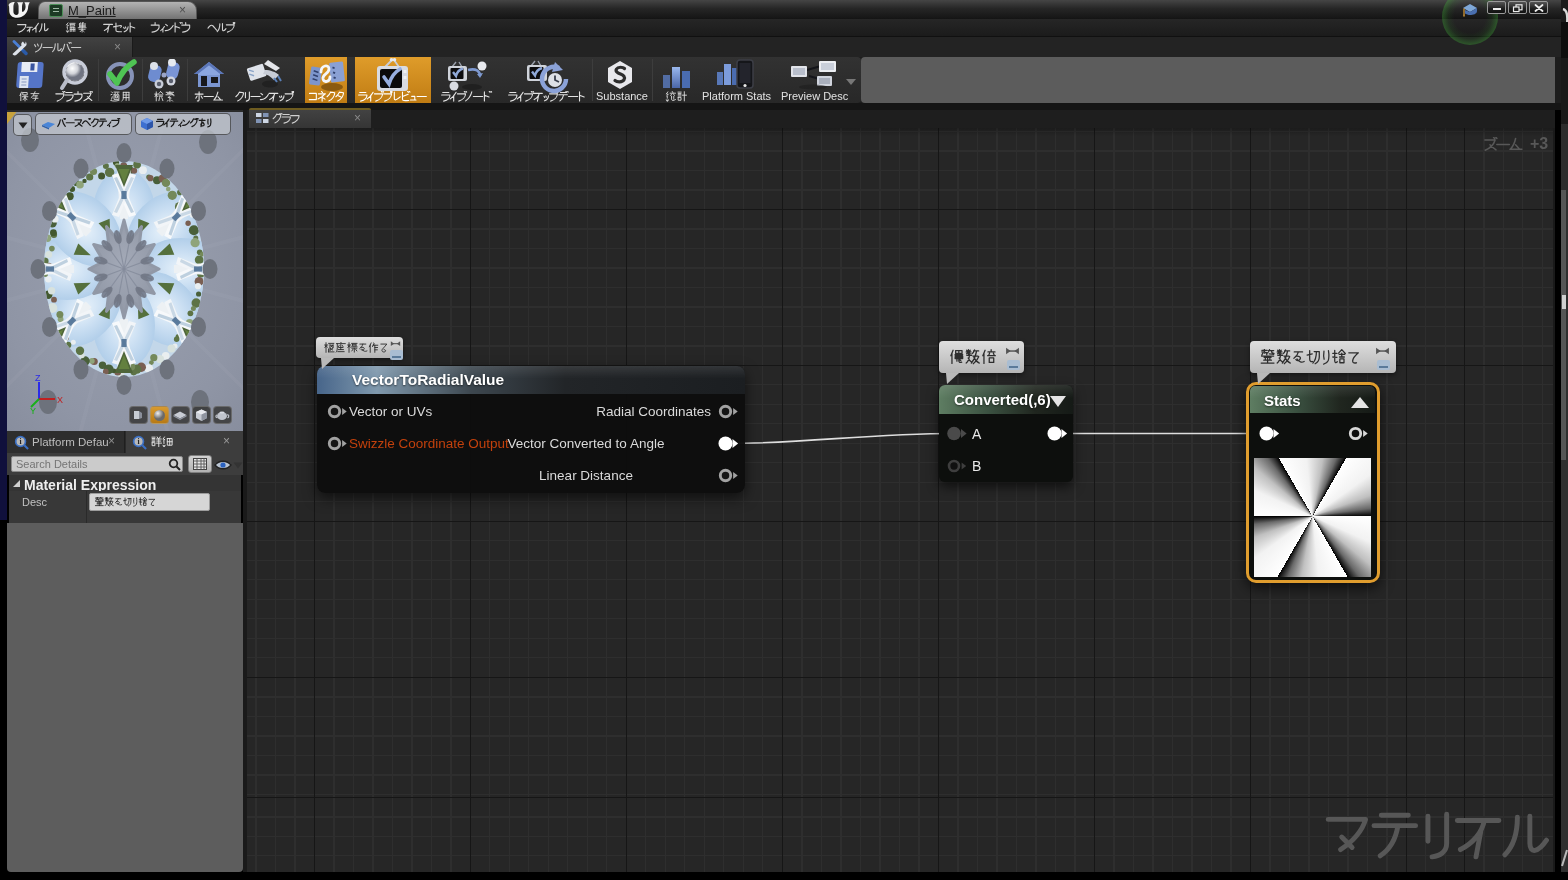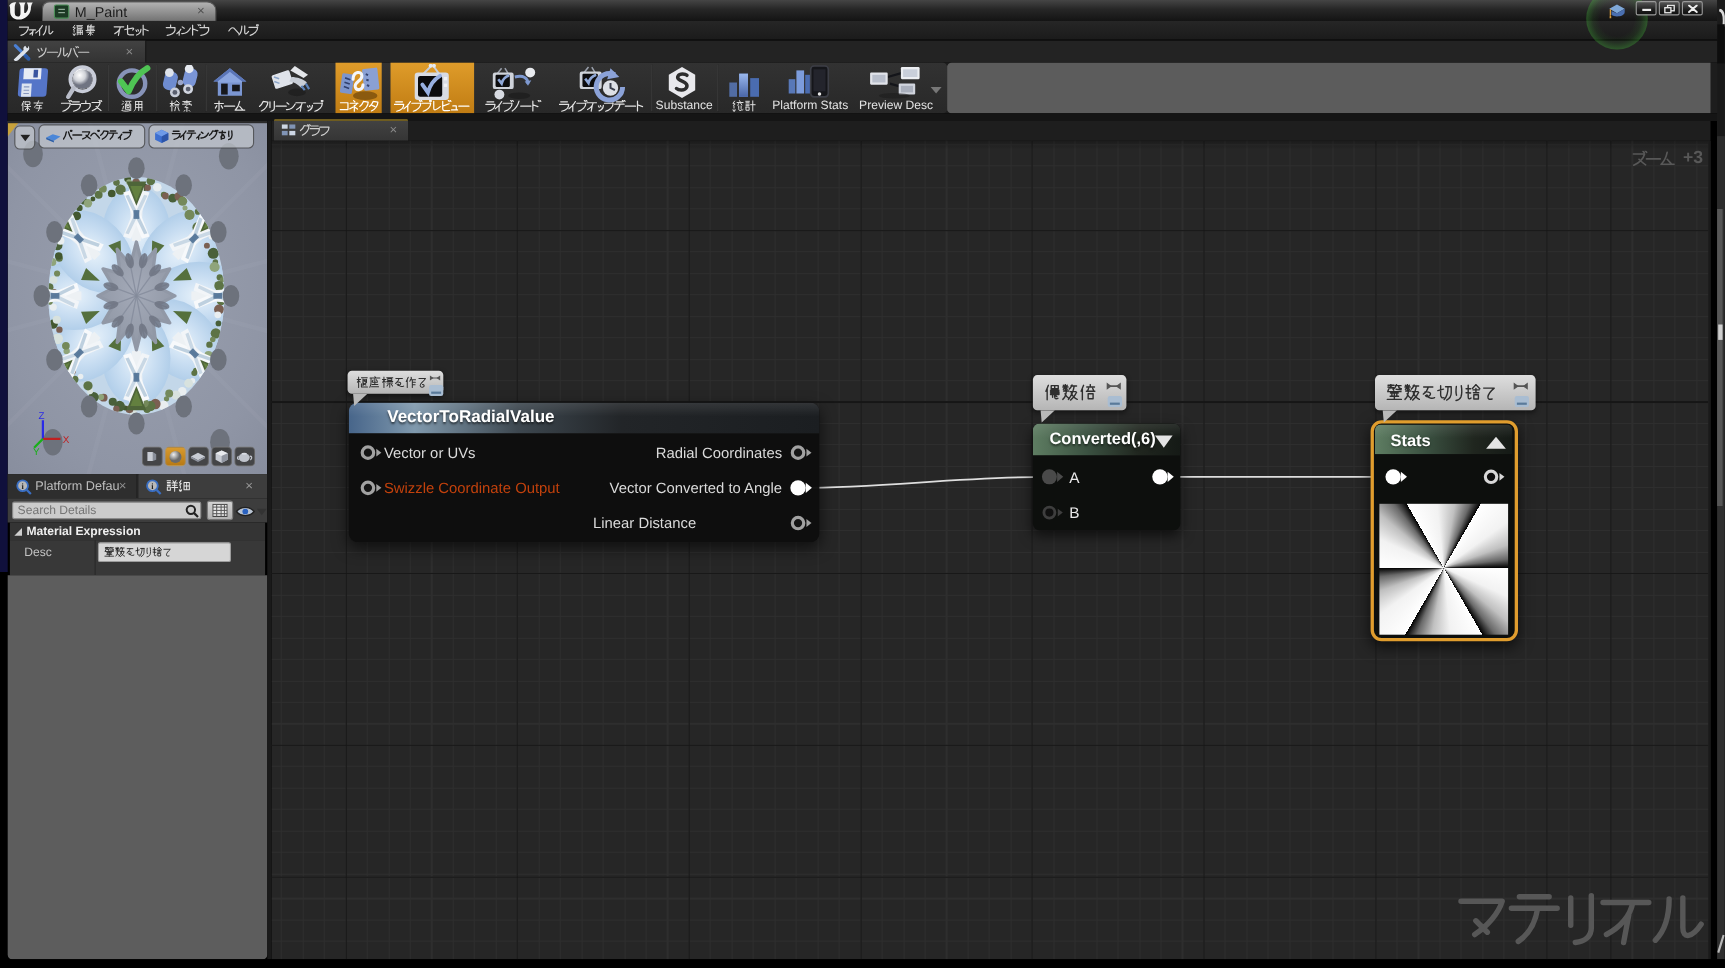--- a/index.html
+++ b/index.html
@@ -8,21 +8,21 @@
 
 <div class="abs" style="left:0;top:0;width:7px;height:520px;background:#10103c"></div>
 <div class="abs" style="left:7px;top:0;width:1554px;height:19px;background:linear-gradient(#454545,#262626 45%,#141414)"></div>
 <svg class="abs" style="left:7px;top:1px" width="24" height="18" viewBox="0 0 24 18">
 <path d="M1.5 4 C3 1.5 5.5 0.8 7.8 1.2 C6.8 2.5 6.4 4 6.4 6 L6.4 10.5 C6.4 12.8 7.6 14 9.4 14 C10.8 14 11.6 13 11.6 11.2 L11.6 5.5 C11.6 3.6 11 2.2 10 1.2 L16.2 1.2 C15.4 2.4 15 4 15 5.8 L15 9.8 C15 10.9 15.6 11.2 16.5 10.5 C17.8 9.4 18.6 7.4 18.6 5.4 C18.6 3.8 18.2 2.4 17.4 1.2 L22.8 1.2 C21.6 3 21 5.2 21 7.6 C20.2 12.6 16 16.8 10.2 16.8 C5 16.8 2.2 13.8 2.2 9.2 L2.2 7 C2.2 5.8 2 4.8 1.5 4 Z" fill="#f4f4f4"></path>
     </svg>
 <div class="abs" style="left:38px;top:1px;width:159px;height:19px;background:linear-gradient(#b3b3b3,#8e8e8e 55%,#6f6f6f);border-radius:7px 9px 0 0;border:1px solid #555;border-bottom:none"></div>
 <div class="abs" style="left:49px;top:4px;width:14px;height:13px;background:#1c3a24;border:1.5px solid #4c8f58;border-radius:2px"></div>
 <div class="abs" style="left:53px;top:8px;width:6px;height:1px;background:#9fb8a5"></div>
 <div class="abs" style="left:53px;top:11px;width:6px;height:1px;background:#9fb8a5"></div>
-<div class="abs" style="left:68px;top:3px;font-size:13px;color:#1d1d1d;">M_Paint</div>
+<div class="abs" style="left:68px;top:3px;font-size:13px;color:#1d1d1d;text-decoration:underline;">M_Paint</div>
 <div class="abs" style="left:179px;top:3px;font-size:12px;color:#4f4f4f">×</div>
 <div class="abs" style="left:1442px;top:-11px;width:56px;height:56px;border-radius:50%;background:radial-gradient(circle,rgba(0,0,0,0) 40%,rgba(55,170,45,0.10) 55%,rgba(70,200,60,0.42) 78%,rgba(35,130,30,0.16) 90%,rgba(0,0,0,0) 100%);z-index:5"></div>
 <svg class="abs" style="left:1461px;top:2px;z-index:6" width="18" height="16" viewBox="0 0 18 16">
 <path d="M2 6 L9 2 L16 6 L9 10 Z" fill="#7fa8d8"></path>
       <path d="M9 10 L16 6 L16 9 C16 12 12 13 9 13 C7.5 13 5 12.4 4 11.5 L4 8 Z" fill="#4a6fb0"></path>
 <path d="M3 6.5 L3 12" stroke="#d89b3a" stroke-width="1.2"></path>
       <path d="M2.4 12 L3.6 12 L3.8 14.5 L2.2 14.5 Z" fill="#d89b3a"></path>
     </svg>
 <div class="abs" style="left:1487px;top:1px;width:19px;height:13px;background:linear-gradient(#555,#1f1f1f 60%,#111);border:1px solid #9a9a9a;border-radius:2px;z-index:6"></div>
 <div class="abs" style="left:1508px;top:1px;width:19px;height:13px;background:linear-gradient(#555,#1f1f1f 60%,#111);border:1px solid #9a9a9a;border-radius:2px;z-index:6"></div>
@@ -344,21 +344,21 @@
 <svg class="abs" style="left:247px;top:128px" width="1308" height="744" fill="none">
 <path d="M479.5 315.5 C560 315.5 620 305.5 708 305.5" stroke="#dedede" stroke-width="1.6"></path>
 <path d="M808 305.5 L1020.5 305.5" stroke="#dedede" stroke-width="1.6"></path>
 </svg>
 <div class="abs" style="left:316.5px;top:365.5px;width:428.5px;height:127px;background:rgba(13,13,13,0.97);border-radius:8px;box-shadow:0 5px 14px rgba(0,0,0,0.6)"></div>
 <div class="abs" style="left:316.5px;top:365.5px;width:428.5px;height:28px;border-radius:8px 8px 0 0;background:linear-gradient(rgba(255,255,255,0.10),rgba(255,255,255,0) 45%),linear-gradient(to right,#47658a,#8099ad 14%,#3d474f 36%,#222528 58%,#1b1e21)"></div>
 <div class="abs" style="left:352px;top:371px;font-size:15.5px;font-weight:bold;color:#fff;text-shadow:0 1px 2px rgba(0,0,0,0.6)">VectorToRadialValue</div>
 <div class="abs" style="left:349px;top:404px;color:#dadada;font-size:13.5px">Vector or UVs</div>
 <div class="abs" style="left:349px;top:436px;color:#c2410c;font-size:13.5px">Swizzle Coordinate Output</div>
 <div class="abs" style="left:461px;top:404px;width:250px;text-align:right;color:#dadada;font-size:13.5px">Radial Coordinates</div>
-<div class="abs" style="left:461px;top:436px;width:250px;text-align:right;color:#dadada;font-size:13.5px">Vector Converted to Angle</div>
+<div class="abs" style="left:461px;top:436px;width:250px;text-align:center;color:#dadada;font-size:13.5px">Vector Converted to Angle</div>
 <div class="abs" style="left:461px;top:468px;width:250px;text-align:center;color:#dadada;font-size:13.5px">Linear Distance</div>
 <div class="abs" style="left:938.5px;top:385px;width:134.5px;height:96.5px;background:#0d0f0d;border-radius:6px;box-shadow:0 5px 12px rgba(0,0,0,0.6)"></div>
 <div class="abs" style="left:938.5px;top:385px;width:134.5px;height:29px;border-radius:6px 6px 0 0;background:linear-gradient(rgba(255,255,255,0.10),rgba(255,255,255,0) 45%),linear-gradient(to right,#5e7d62,#3a5040 38%,#20261f 72%,#151a16)"></div>
 <div class="abs" style="left:954px;top:391px;font-size:15px;font-weight:bold;color:#fff;text-shadow:0 1px 2px rgba(0,0,0,0.5)">Converted(,6)</div>
 <svg class="abs" style="left:1048px;top:394px" width="20" height="14">
       <path d="M2 2 L18 2 L10 13 Z" fill="#e4e4e4"></path>
     </svg>
 <div class="abs" style="left:972px;top:425.5px;font-size:14px;color:#e8e8e8">A</div>
 <div class="abs" style="left:972px;top:458px;font-size:14px;color:#e8e8e8">B</div>
 <div class="abs" style="left:1245.5px;top:381.5px;width:134px;height:201.5px;background:#0d0f0d;border:3.5px solid #e09d2e;border-radius:10px;box-shadow:0 5px 14px rgba(0,0,0,0.65)"></div>
@@ -875,21 +875,21 @@
       <path d="M1 6 C5 1 13 1 17 6 C13 11 5 11 1 6 Z" fill="#b9c4d2" stroke="#222" stroke-width="1.3"></path>
       <circle cx="9" cy="6" r="2.6" fill="#2a62c0"></circle>
     </svg>
 <svg class="abs" style="left:233px;top:462px" width="10" height="7">
       <path d="M0.5 0.5 L9.5 0.5 L5 6.5 Z" fill="#333"></path>
     </svg>
 <div class="abs" style="left:9px;top:475px;width:232px;height:16px;background:#343434"></div>
 <svg class="abs" style="left:12px;top:479px" width="9" height="9">
       <path d="M8 1 L8 8 L1 8 Z" fill="#cfcfcf"></path>
     </svg>
-<div class="abs" style="left:24px;top:477px;font-size:11px;font-weight:bold;color:#efefef">Material Expression</div>
+<div class="abs" style="left:24px;top:477px;font-size:14px;font-weight:bold;color:#efefef">Material Expression</div>
 <div class="abs" style="left:9px;top:491px;width:232px;height:32px;background:#383838"></div>
 <div class="abs" style="left:86px;top:491px;width:1px;height:32px;background:#2a2a2a"></div>
 <div class="abs" style="left:22px;top:496px;font-size:11px;color:#c2c2c2">Desc</div>
 <div class="abs" style="left:89px;top:493px;width:121px;height:18px;background:#d6d6d6;border:1px solid #9c9c9c;border-radius:2px"></div>
 <svg style="position:absolute;left:94.0px;top:497.0px;" width="67" height="12" fill="none" stroke="#1e1e1e" stroke-linecap="round" stroke-linejoin="round" opacity="1.0">
       <path transform="translate(0.4 0.0) scale(0.0980)" d="M14 8 L48 8 M30 2 L30 26 M14 18 L46 22 M20 26 L14 38 M40 26 L46 36 M62 4 C58 16 52 24 46 28 M56 10 L88 10 M74 10 C74 22 80 28 90 28 M60 30 L88 34 M12 44 L88 44 M28 52 L72 52 M50 44 L50 66 M36 58 L36 70 M64 58 L64 70 M26 70 L74 70 M10 88 L90 88 M50 70 L50 88" stroke-width="8.0"></path>
       <path transform="translate(10.2 0.0) scale(0.0980)" d="M24 4 L24 34 M10 18 L40 18 M13 8 L35 30 M35 8 L13 30 M14 40 L44 40 M30 34 C30 56 24 76 10 88 M22 56 C30 72 38 80 46 84 M62 6 C58 18 52 26 46 30 M56 12 L88 12 M74 16 C70 40 60 66 42 88 M52 44 L84 44 M58 52 C66 70 76 82 92 88 M88 48 C80 68 68 82 54 92" stroke-width="8.0"></path>
       <path transform="translate(19.3 0.0) scale(0.0980)" d="M24 18 L76 18 M50 18 C46 36 34 50 22 58 M32 46 C58 42 70 54 58 66 C50 76 38 74 34 66 M42 62 C52 82 72 86 86 78" stroke-width="8.0"></path>
       <path transform="translate(28.3 0.0) scale(0.0980)" d="M12 38 L44 30 M28 10 L28 62 C28 76 36 82 46 78 M56 16 L88 16 M88 16 L88 50 C88 70 78 84 62 92 M70 16 C70 46 62 74 48 88" stroke-width="8.0"></path>
       <path transform="translate(36.3 0.0) scale(0.0980)" d="M36 14 C33 36 33 52 37 64 M64 10 C68 34 68 58 62 74 C57 86 46 92 34 94" stroke-width="8.0"></path>

